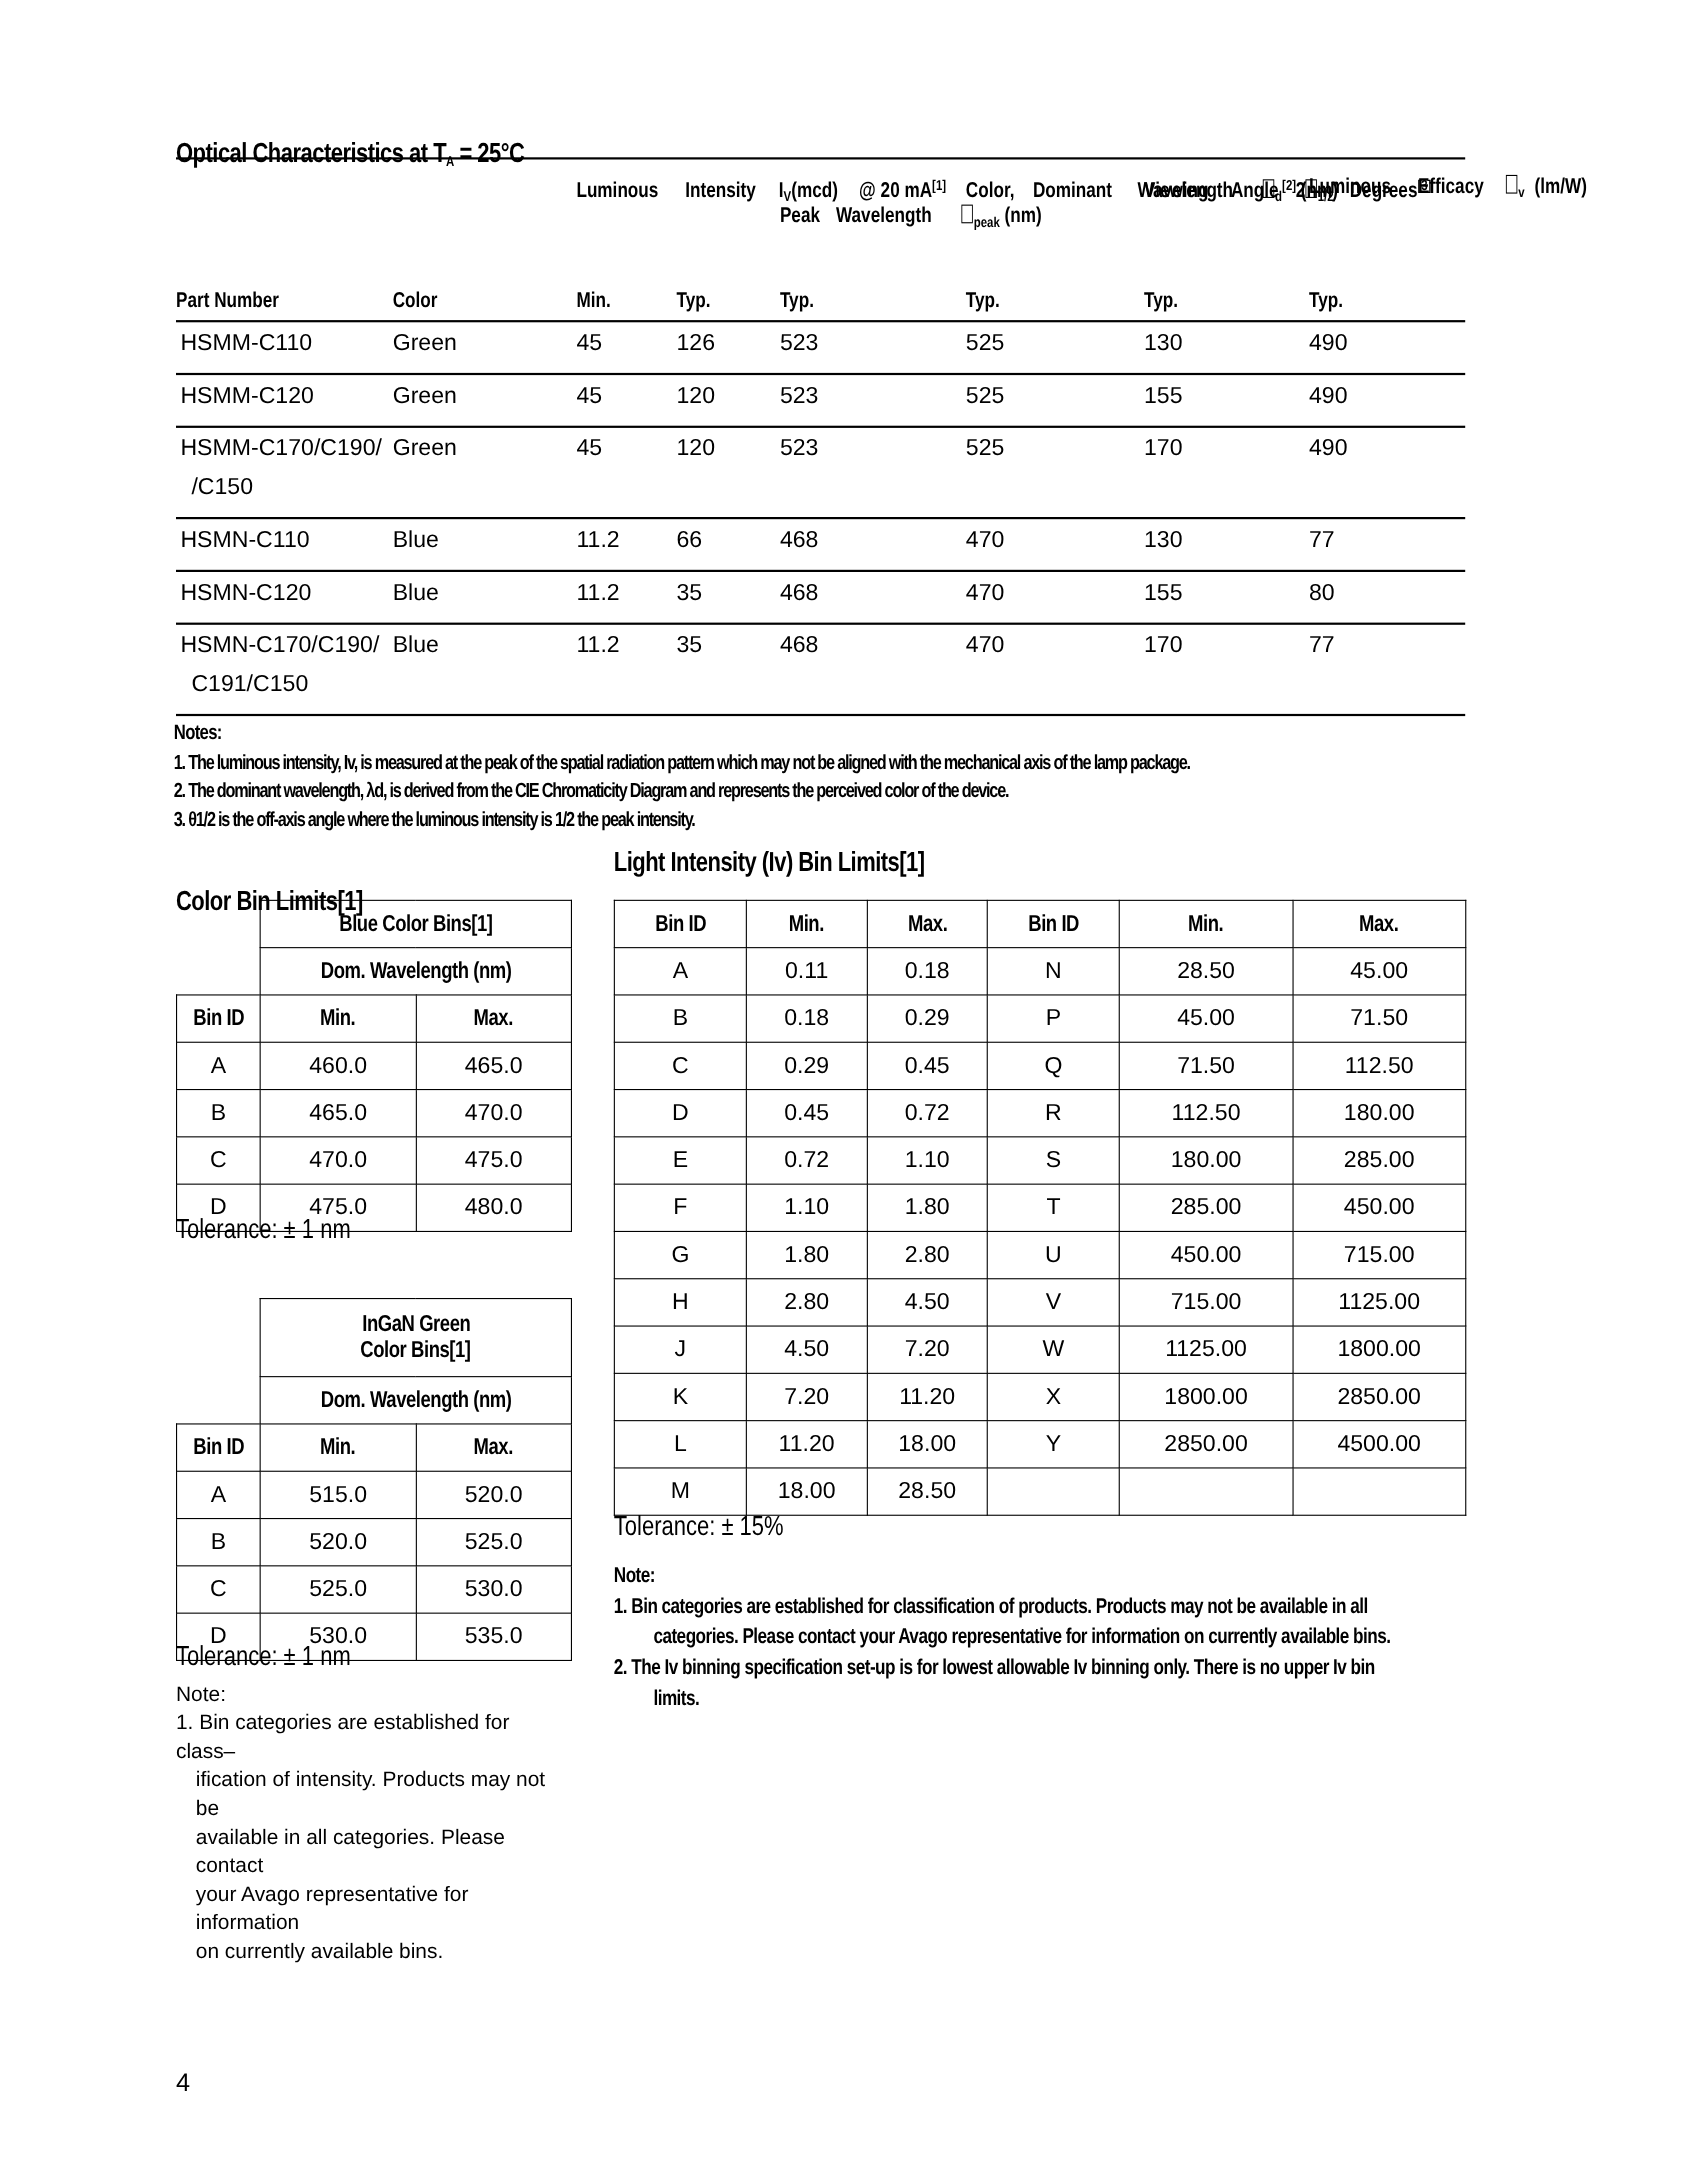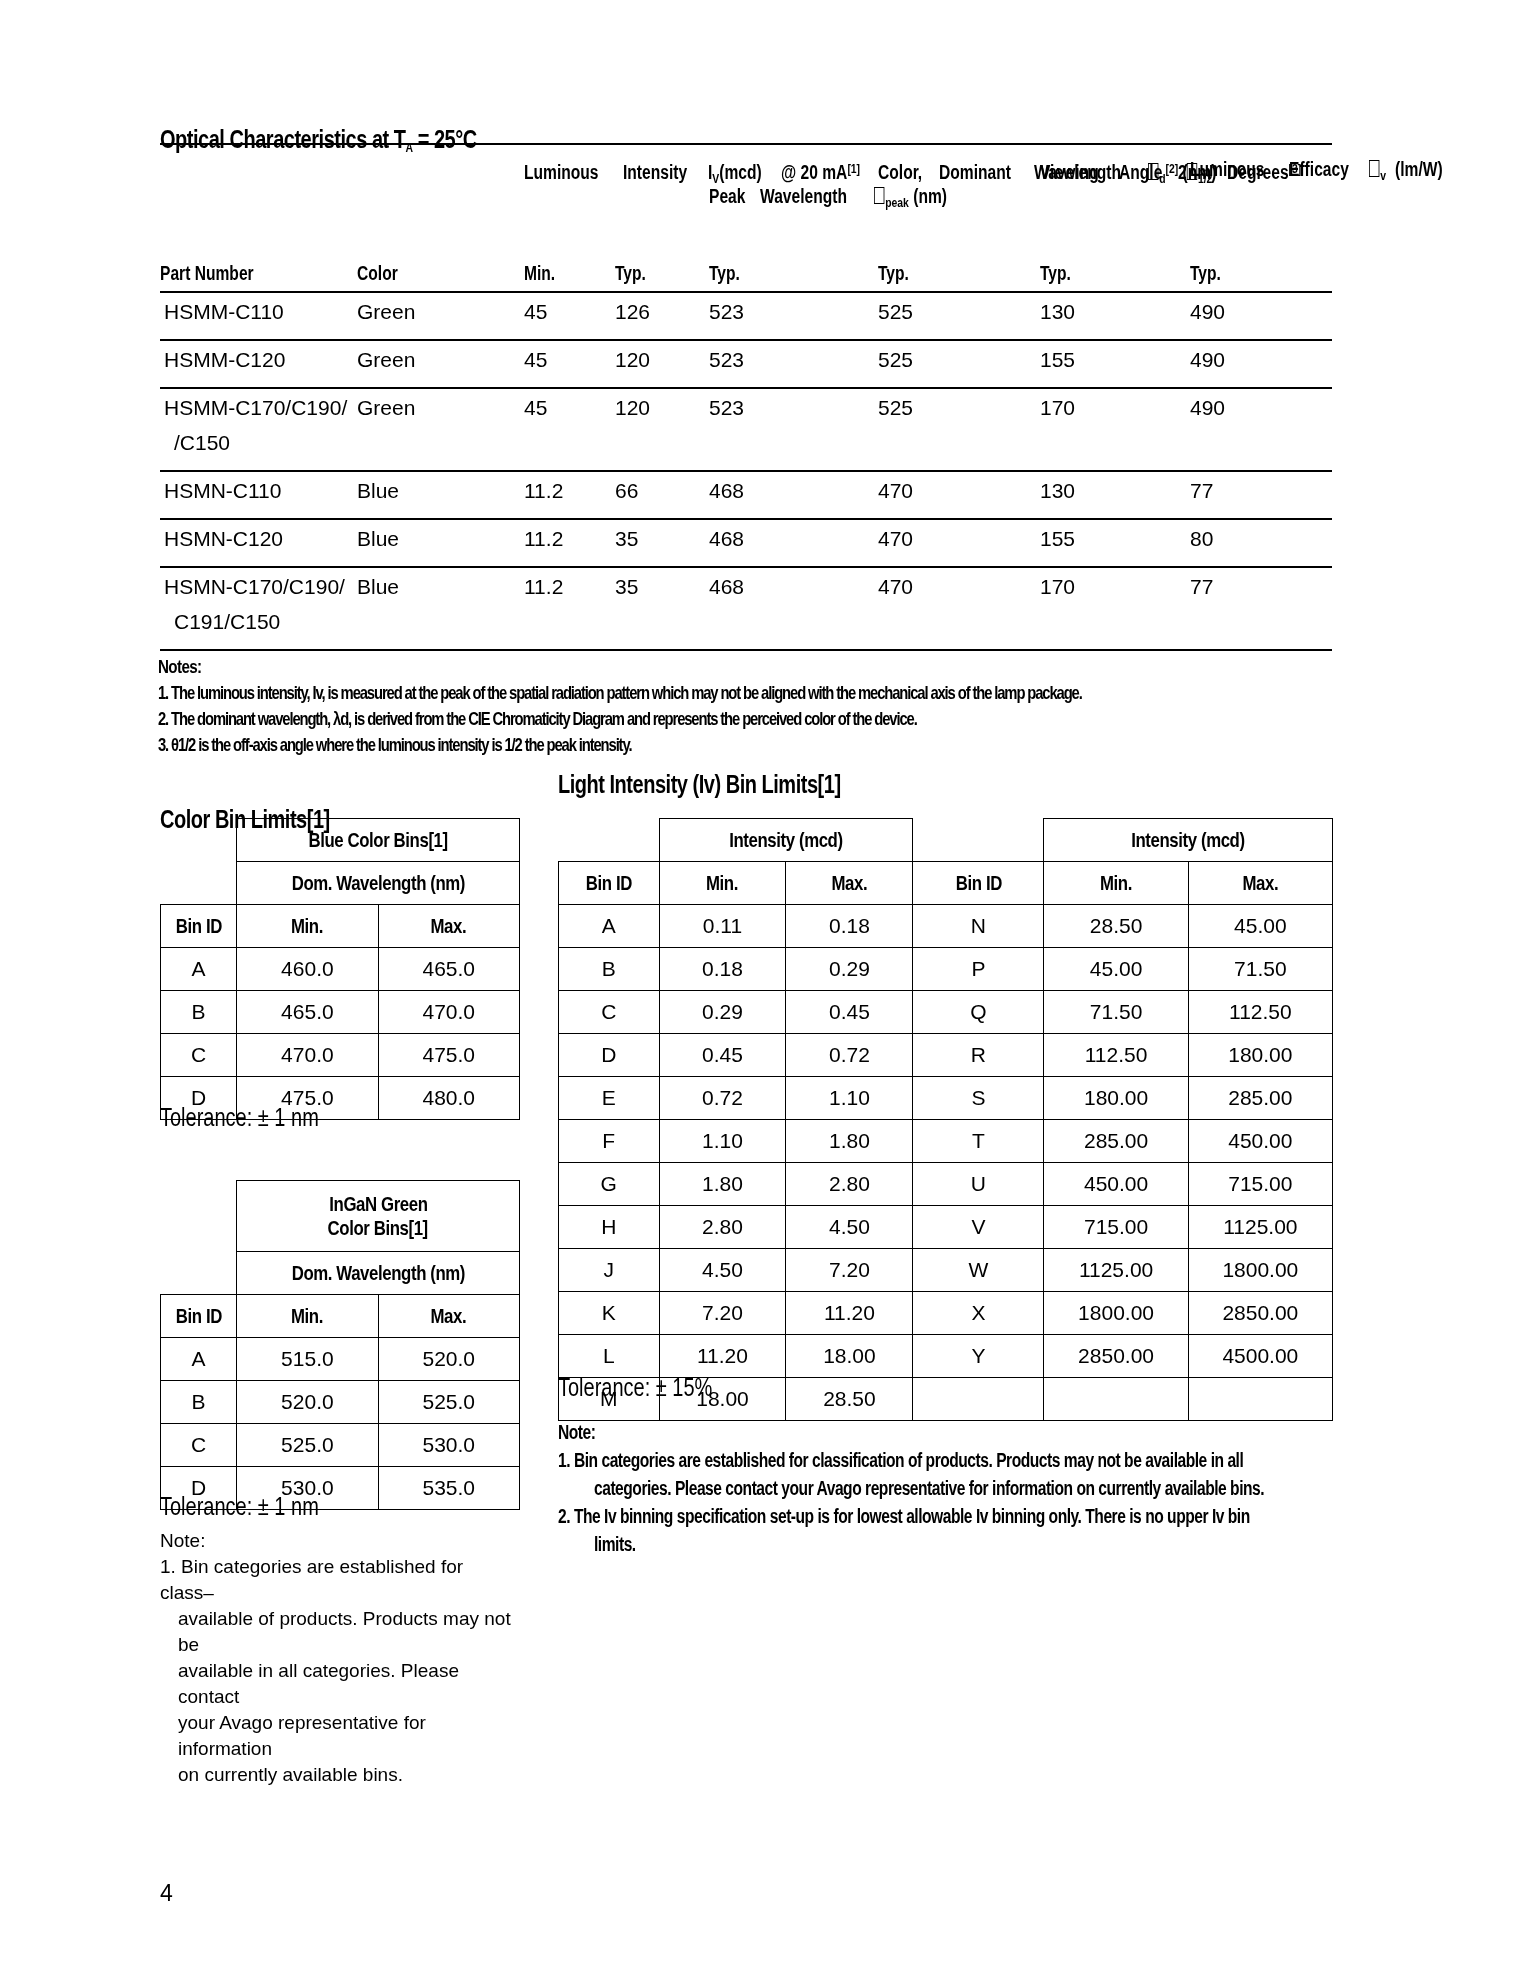--- a/index.html
+++ b/index.html
@@ -368,38 +368,32 @@
   </tbody>
     </table>
 
   <div class="tol" style="left:160px; top:1492px;">
     <span class="cond">Tolerance: ± 1 nm</span>
   </div>
 
   <div class="smallnote" style="left:160px; top:1528px; width:360px;">
     <div>Note:</div>
     <div>1. Bin categories are established for class–</div>
-    <div style="padding-left:18px;">available of products. Products may not be</div>
+    <div style="padding-left:18px;">ification of intensity. Products may not be</div>
     <div style="padding-left:18px;">available in all categories. Please contact</div>
     <div style="padding-left:18px;">your Avago representative for information</div>
     <div style="padding-left:18px;">on currently available bins.</div>
   </div>
 
   <div class="sec-title" style="left:558px; top:770px;">
     <span class="cond" style="font-weight:bold;"><span>Light Intensity (Iv) Bin Limits[1]</span></span>
   </div>
 
   <table class="bintable" style="left:558px; top:818px; width:775px;">
     <tbody>
-        <tr>
-      <td class="noborder" style="width:100px;"></td>
-      <th colspan="2" style="width:255px;"><span class="cond-c">Intensity (mcd)</span></th>
-      <td class="noborder" style="width:130px;"></td>
-      <th colspan="2" style="width:290px;"><span class="cond-c">Intensity (mcd)</span></th>
-    </tr>
     <tr>
       <th><span class="cond-c">Bin ID</span></th>
       <th><span class="cond-c">Min.</span></th>
       <th><span class="cond-c">Max.</span></th>
       <th><span class="cond-c">Bin ID</span></th>
       <th><span class="cond-c">Min.</span></th>
       <th><span class="cond-c">Max.</span></th>
     </tr>
     <tr>
       <td>A</td>

